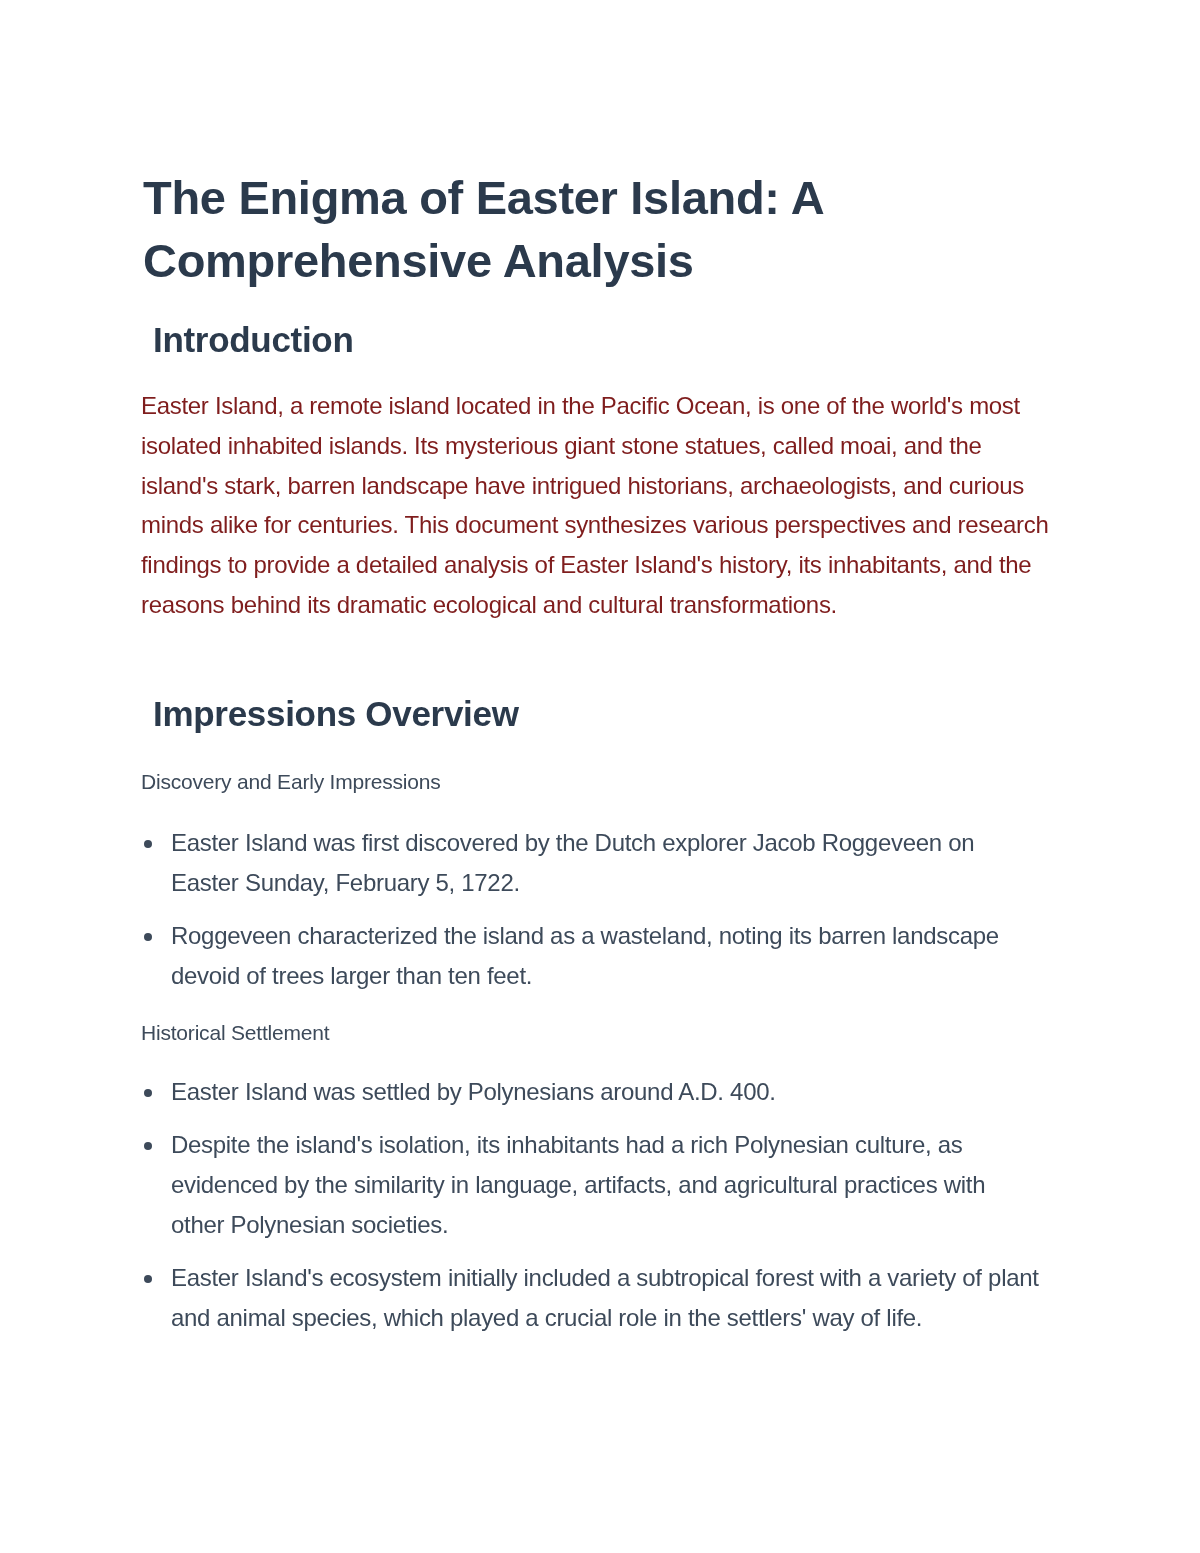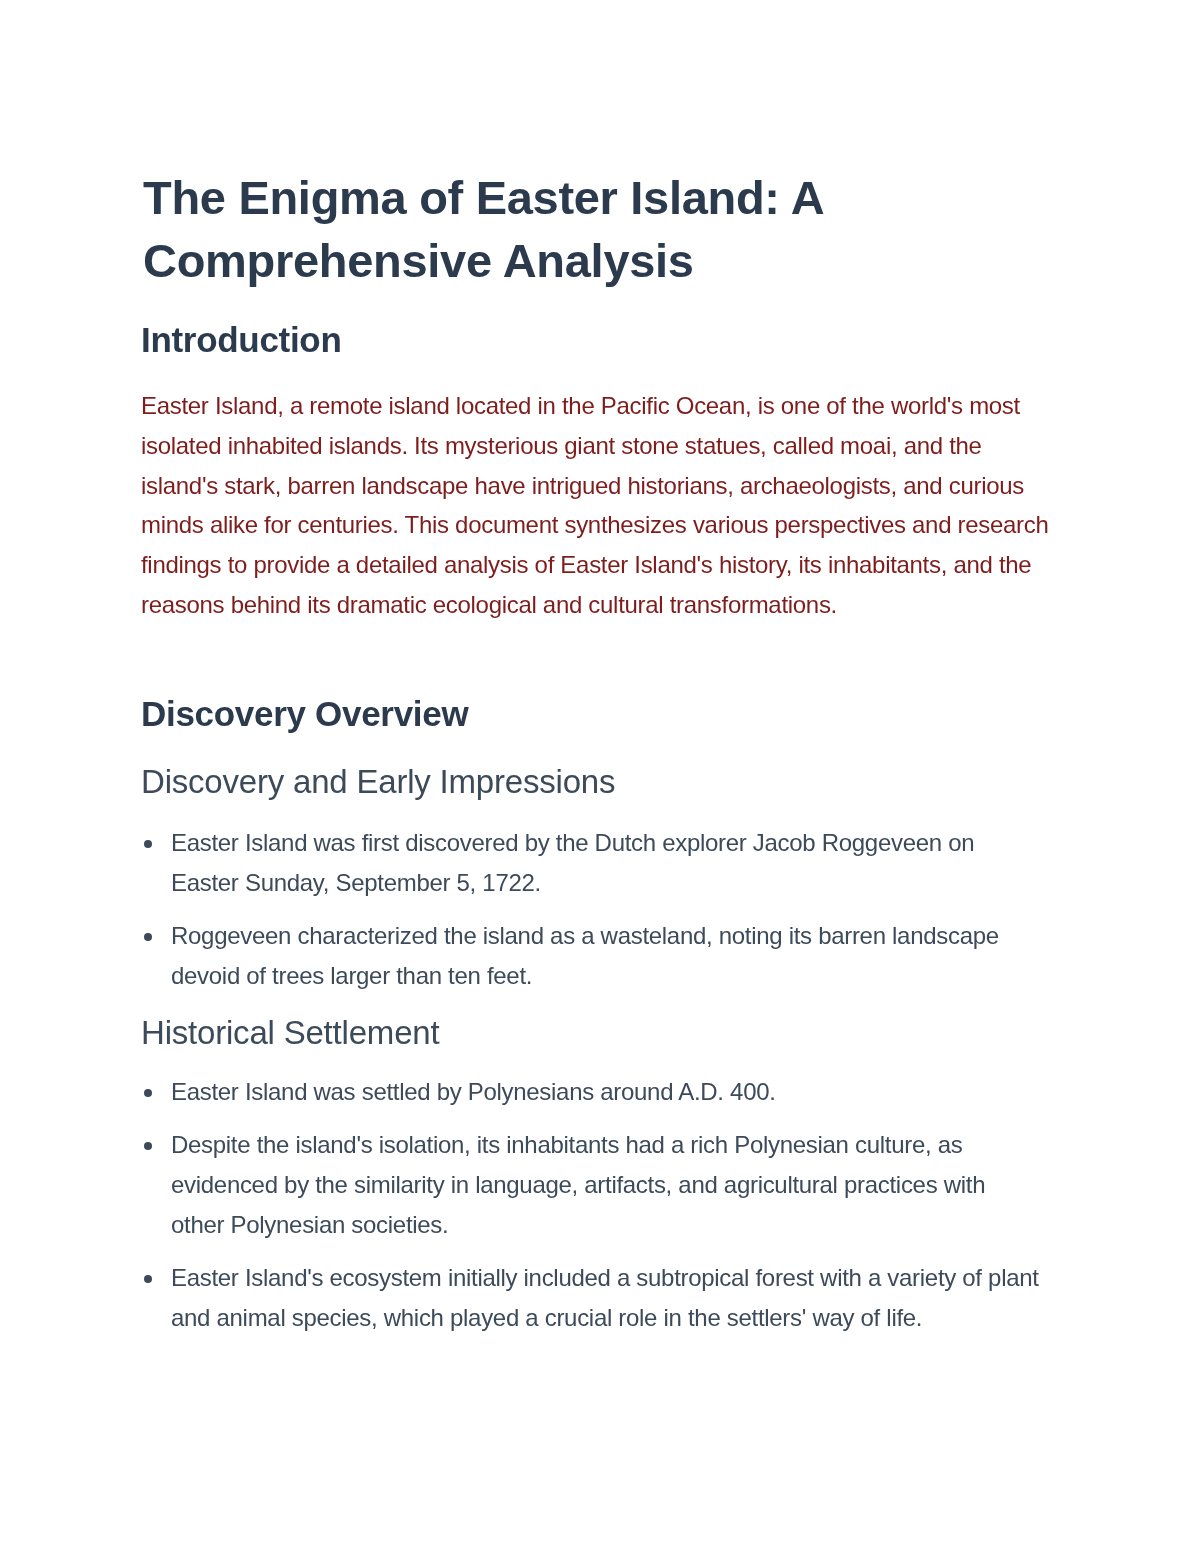--- a/index.html
+++ b/index.html
@@ -28,33 +28,33 @@
       margin: 0;
       font-size: 47px;
       line-height: 63px;
       font-weight: bold;
       color: #2b3a4c;
       letter-spacing: -0.3px;
       width: 900px;
     }
     .h2 {
       position: absolute;
-      left: 0;
+      left: 12px;
       margin: 0;
       font-size: 35px;
       line-height: 44px;
       font-weight: bold;
       color: #2b3a4c;
       letter-spacing: -0.3px;
     }
     .h3 {
       position: absolute;
       left: 0;
       margin: 0;
-      font-size: 33px;
+      font-size: 21px;
       line-height: 36px;
       font-weight: normal;
       color: #3d4a5a;
       letter-spacing: -0.2px;
     }
     .para {
       position: absolute;
       left: 0;
       margin: 0;
       width: 915px;
@@ -94,28 +94,28 @@
 <body>
 
 <div class="page">
 
   <h1 class="title">The Enigma of Easter Island: A Comprehensive Analysis</h1>
 
   <h2 class="h2" style="top:318px;">Introduction</h2>
 
   <p class="para" style="top:386px;">Easter Island, a remote island located in the Pacific Ocean, is one of the world's most isolated inhabited islands. Its mysterious giant stone statues, called moai, and the island's stark, barren landscape have intrigued historians, archaeologists, and curious minds alike for centuries. This document synthesizes various perspectives and research findings to provide a detailed analysis of Easter Island's history, its inhabitants, and the reasons behind its dramatic ecological and cultural transformations.</p>
 
-  <h2 class="h2" style="top:692px;">Discovery Overview</h2>
+  <h2 class="h2" style="top:692px;">Impressions Overview</h2>
 
   <h3 class="h3" style="top:764px;">Discovery and Early Impressions</h3>
 
   <ul class="list" style="top:823px;">
     <li>
       <span class="bullet"></span>
-      <span>Easter Island was first discovered by the Dutch explorer Jacob Roggeveen on Easter Sunday, September 5, 1722.</span>
+      <span>Easter Island was first discovered by the Dutch explorer Jacob Roggeveen on Easter Sunday, February 5, 1722.</span>
     </li>
     <li>
       <span class="bullet"></span>
       <span>Roggeveen characterized the island as a wasteland, noting its barren landscape devoid of trees larger than ten feet.</span>
     </li>
   </ul>
 
   <h3 class="h3" style="top:1015px;">Historical Settlement</h3>
 
   <ul class="list" style="top:1072px;">

